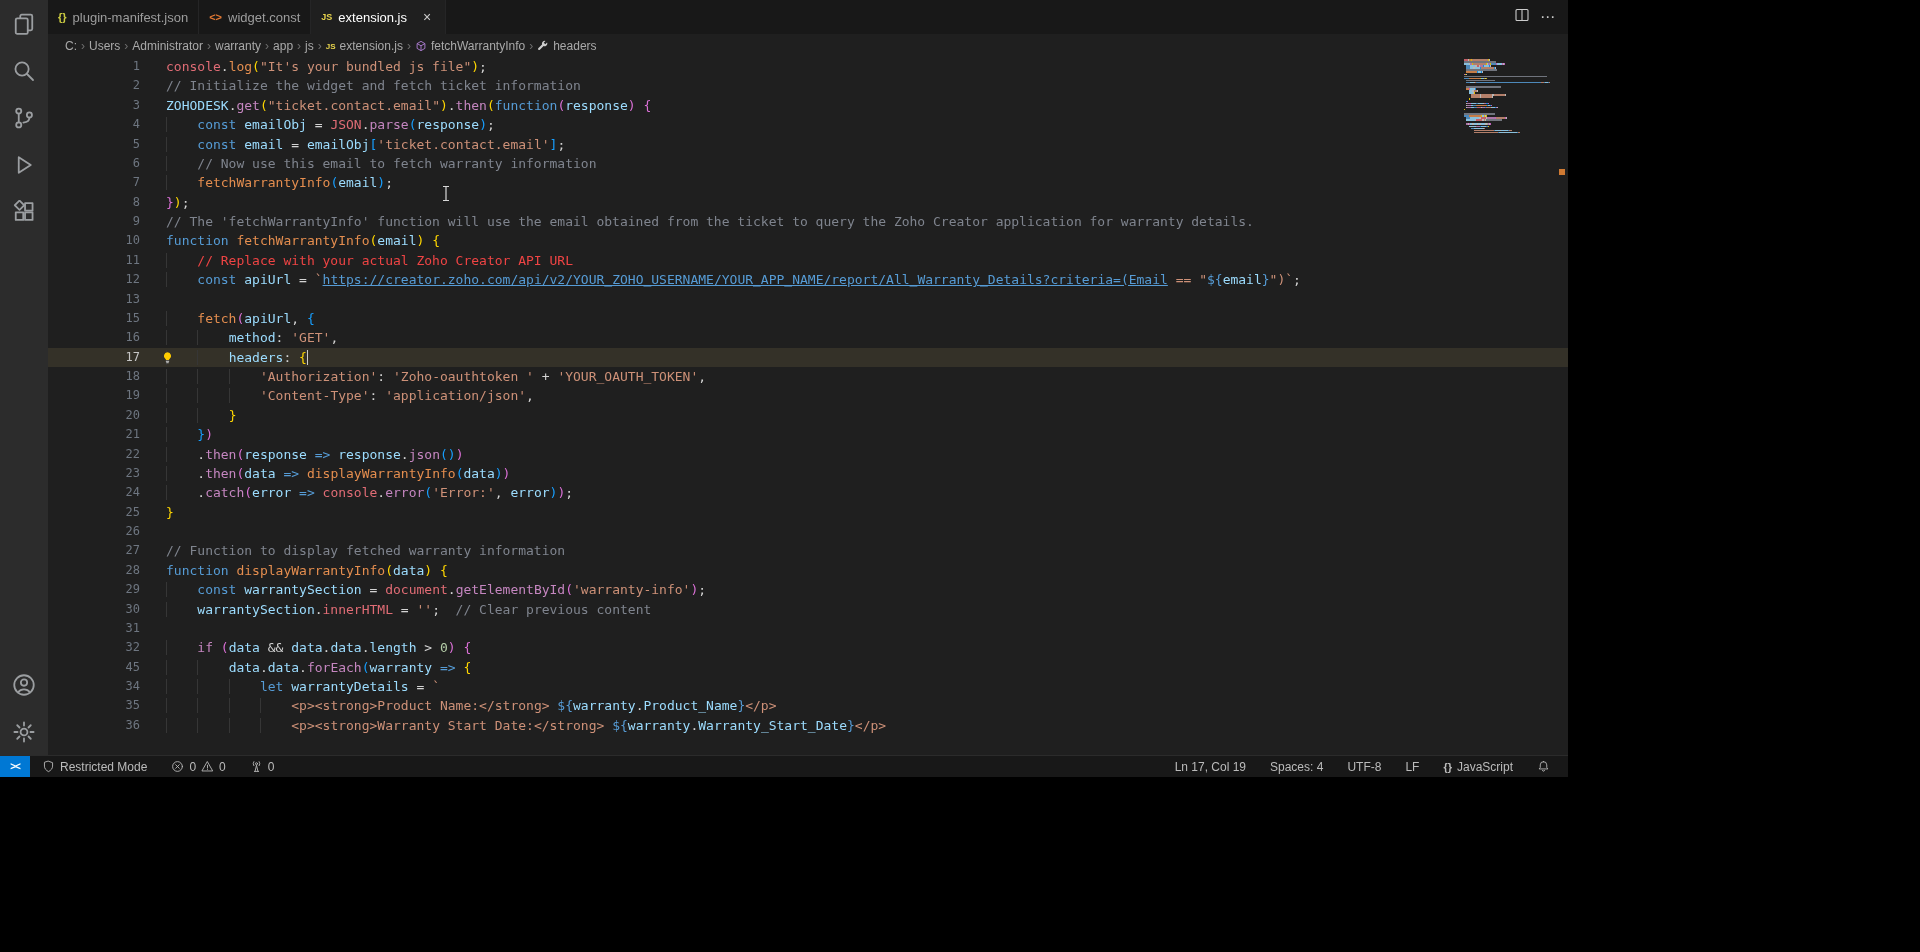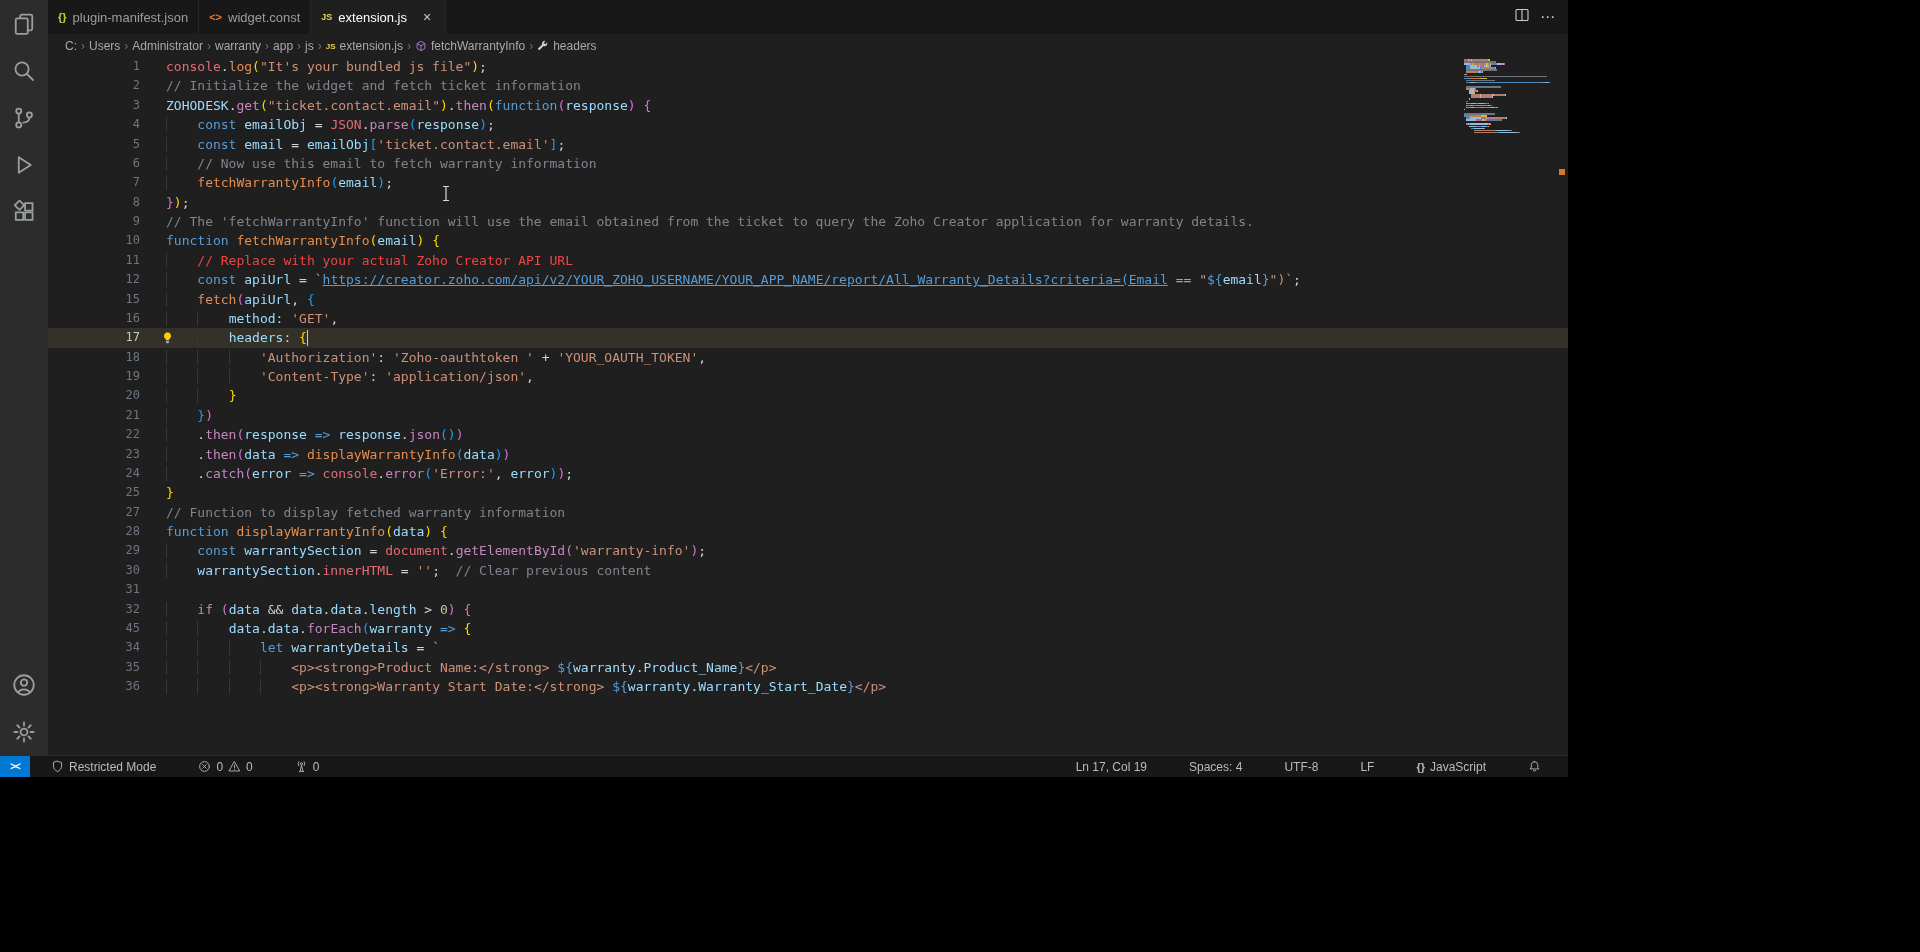--- a/index.html
+++ b/index.html
@@ -42,21 +42,21 @@
   .tok.ind{box-shadow:inset 1px 0 0 #363636}
   .cursor{position:absolute;top:2px;width:1.5px;height:15.5px;background:#cccccc}
   .lightbulb{position:absolute;left:3px;top:3px;width:14px;height:14px}
   
   .minimap{position:absolute;top:2px;right:16px;width:88px;cursor:pointer}
   .mrow{display:flex;height:1.5px;margin-bottom:0.58px;overflow:hidden;width:86px}
   .mseg{flex:none;height:100%;opacity:.85}
   .ovr-marker{position:absolute;right:3px;top:112px;width:6px;height:6px;background:#cf7a33}
   
   .statusbar{height:22px;background:#181818;border-top:1px solid #2b2b2b;display:flex;align-items:stretch;font-size:12px;color:#bbbbbb;flex:none}
-  .sitem{display:flex;align-items:center;gap:5px;padding:0 21px;cursor:pointer;white-space:nowrap}
+  .sitem{display:flex;align-items:center;gap:5px;padding:0 12px;cursor:pointer;white-space:nowrap}
   .sitem svg{stroke:#bbbbbb;fill:none;stroke-width:1.1;stroke-linecap:round;stroke-linejoin:round}
   .sremote{background:#0078d4;color:#fff;width:30px;justify-content:center;font-weight:bold;font-size:10px;letter-spacing:-1px;padding:0}
   .sright{margin-left:auto;display:flex;align-items:stretch;padding-right:6px}
   .lang-braces{font-weight:bold;color:#bbbbbb;font-size:11px}
   
   .ibeam{position:absolute;left:441px;top:185px;z-index:50;pointer-events:none}
 </style>
 </head>
 <body>
 
@@ -232,20 +232,24 @@
               </div>
               <div class="crow">
                 <span class="lnum">11</span>
                 <span class="ltxt" style="padding-left: 8px;"><span class="tok ind">    </span><span class="tok" style="color: #ef4444;">// Replace with your actual Zoho Creator API URL</span></span>
               </div>
               <div class="crow">
                 <span class="lnum">12</span>
                 <span class="ltxt" style="padding-left: 8px;"><span class="tok ind">    </span><span class="tok" style="color: rgb(86, 156, 214);">const </span><span class="tok" style="color: rgb(156, 220, 254);">apiUrl</span><span class="tok" style="color: rgb(212, 212, 212);"> = </span><span class="tok" style="color: rgb(206, 145, 120);">`</span><span class="tok" style="color: rgb(86, 156, 214); text-decoration: underline;">https://creator.zoho.com/api/v2/YOUR_ZOHO_USERNAME/YOUR_APP_NAME/report/All_Warranty_Details?criteria=(Email</span><span class="tok" style="color: rgb(206, 145, 120);"> == "</span><span class="tok" style="color: rgb(86, 156, 214);">${</span><span class="tok" style="color: rgb(156, 220, 254);">email</span><span class="tok" style="color: rgb(86, 156, 214);">}</span><span class="tok" style="color: rgb(206, 145, 120);">")`</span><span class="tok" style="color: rgb(212, 212, 212);">;</span></span>
               </div>
               <div class="crow">
+                <span class="lnum">13</span>
+                <span class="ltxt" style="padding-left: 8px;"></span>
+              </div>
+              <div class="crow">
                 <span class="lnum">15</span>
                 <span class="ltxt" style="padding-left: 8px;"><span class="tok ind">    </span><span class="tok" style="color: rgb(229, 142, 79);">fetch</span><span class="tok" style="color: rgb(218, 112, 214);">(</span><span class="tok" style="color: rgb(156, 220, 254);">apiUrl</span><span class="tok" style="color: rgb(212, 212, 212);">, </span><span class="tok" style="color: rgb(23, 159, 255);">{</span></span>
               </div>
               <div class="crow">
                 <span class="lnum">16</span>
                 <span class="ltxt" style="padding-left: 8px;"><span class="tok ind">    </span><span class="tok ind">    </span><span class="tok" style="color: rgb(156, 220, 254);">method</span><span class="tok" style="color: rgb(212, 212, 212);">: </span><span class="tok" style="color: rgb(206, 145, 120);">'GET'</span><span class="tok" style="color: rgb(212, 212, 212);">,</span></span>
               </div>
               <div class="crow active">
                 <span class="lnum">17</span>
                 <span class="ltxt" style="padding-left: 8px;"><span class="tok ind">    </span><span class="tok ind">    </span><span class="tok" style="color: rgb(156, 220, 254);">headers</span><span class="tok" style="color: rgb(212, 212, 212);">: </span><span class="tok" style="color: rgb(255, 215, 0);">{</span><span class="lightbulb"><svg width="13" height="14" viewBox="0 0 16 16">
@@ -278,20 +282,24 @@
                 <span class="lnum">23</span>
                 <span class="ltxt" style="padding-left: 8px;"><span class="tok ind">    </span><span class="tok" style="color: rgb(212, 212, 212);">.</span><span class="tok" style="color: rgb(197, 134, 192);">then</span><span class="tok" style="color: rgb(218, 112, 214);">(</span><span class="tok" style="color: rgb(156, 220, 254);">data</span><span class="tok" style="color: rgb(86, 156, 214);"> =&gt; </span><span class="tok" style="color: rgb(229, 142, 79);">displayWarrantyInfo</span><span class="tok" style="color: rgb(23, 159, 255);">(</span><span class="tok" style="color: rgb(156, 220, 254);">data</span><span class="tok" style="color: rgb(23, 159, 255);">)</span><span class="tok" style="color: rgb(218, 112, 214);">)</span></span>
               </div>
               <div class="crow">
                 <span class="lnum">24</span>
                 <span class="ltxt" style="padding-left: 8px;"><span class="tok ind">    </span><span class="tok" style="color: rgb(212, 212, 212);">.</span><span class="tok" style="color: rgb(197, 134, 192);">catch</span><span class="tok" style="color: rgb(218, 112, 214);">(</span><span class="tok" style="color: rgb(156, 220, 254);">error</span><span class="tok" style="color: rgb(86, 156, 214);"> =&gt; </span><span class="tok" style="color: rgb(224, 108, 117);">console</span><span class="tok" style="color: rgb(212, 212, 212);">.</span><span class="tok" style="color: rgb(197, 134, 192);">error</span><span class="tok" style="color: rgb(23, 159, 255);">(</span><span class="tok" style="color: rgb(206, 145, 120);">'Error:'</span><span class="tok" style="color: rgb(212, 212, 212);">, </span><span class="tok" style="color: rgb(156, 220, 254);">error</span><span class="tok" style="color: rgb(23, 159, 255);">)</span><span class="tok" style="color: rgb(218, 112, 214);">)</span><span class="tok" style="color: rgb(212, 212, 212);">;</span></span>
               </div>
               <div class="crow">
                 <span class="lnum">25</span>
                 <span class="ltxt" style="padding-left: 8px;"><span class="tok" style="color: rgb(255, 215, 0);">}</span></span>
+              </div>
+              <div class="crow">
+                <span class="lnum">26</span>
+                <span class="ltxt" style="padding-left: 8px;"></span>
               </div>
               <div class="crow">
                 <span class="lnum">27</span>
                 <span class="ltxt" style="padding-left: 8px;"><span class="tok" style="color: rgb(127, 132, 142); margin-top: 24px;">// Function to display fetched warranty information</span></span>
               </div>
               <div class="crow">
                 <span class="lnum">28</span>
                 <span class="ltxt" style="padding-left: 8px;"><span class="tok" style="color: rgb(86, 156, 214);">function </span><span class="tok" style="color: rgb(229, 142, 79);">displayWarrantyInfo</span><span class="tok" style="color: rgb(255, 215, 0);">(</span><span class="tok" style="color: rgb(156, 220, 254);">data</span><span class="tok" style="color: rgb(255, 215, 0);">)</span><span class="tok" style="color: rgb(212, 212, 212);"> </span><span class="tok" style="color: rgb(255, 215, 0);">{</span></span>
               </div>
               <div class="crow">

